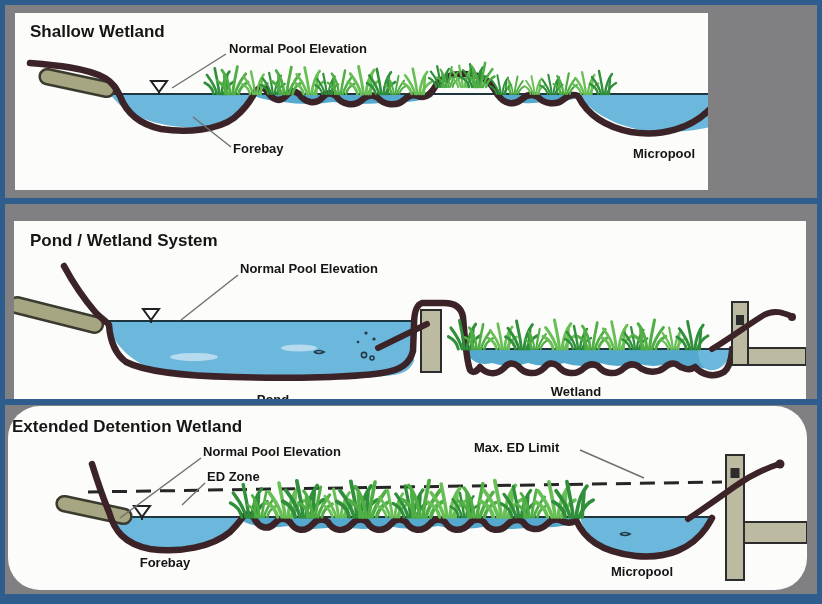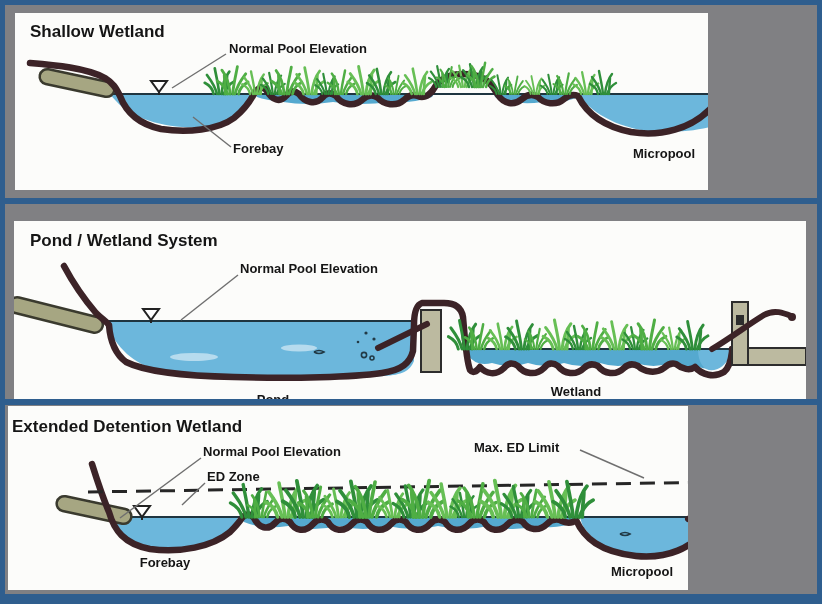--- a/index.html
+++ b/index.html
@@ -2,21 +2,21 @@
 <html><head>
 <meta charset="utf-8">
 <style>
   html,body{margin:0;padding:0;background:#555;}
   .screen{position:relative;width:822px;height:604px;box-sizing:border-box;background:#808083;
     border:5px solid #2f5e8e;border-bottom-width:10px;overflow:hidden;
     font-family:"Liberation Sans",sans-serif;}
   .panel{position:absolute;background:#fcfcfa;overflow:hidden;}
   .p1{left:10px;top:8px;width:693px;height:177px;}
   .p2{left:9px;top:216px;width:792px;height:178px;}
-  .p3{left:3px;top:401px;width:680px;height:184px;}
+  .p3{left:3px;top:401px;width:799px;height:184px;border-radius:32px;}
   .divider{position:absolute;left:0;width:100%;height:6px;background:#2f5e8e;}
   .d1{top:193px}.d2{top:394px}
   svg{display:block;}
   .title{font-weight:bold;font-size:17px;fill:#151515;}
   .lbl{font-weight:bold;font-size:13px;fill:#151515;}
   .leader{stroke:#6f6f6f;stroke-width:1.4;fill:none;}
   .ground{stroke:#3c2327;stroke-width:6.5;fill:none;stroke-linecap:round;stroke-linejoin:round;}
   .wline{stroke:#1f3540;stroke-width:2;fill:none;}
   .w1{fill:#6cb7dc;}.w2{fill:#55a9cf;}
   .khaki{fill:#bcbaa0;stroke:#2d2d2d;stroke-width:2;}

